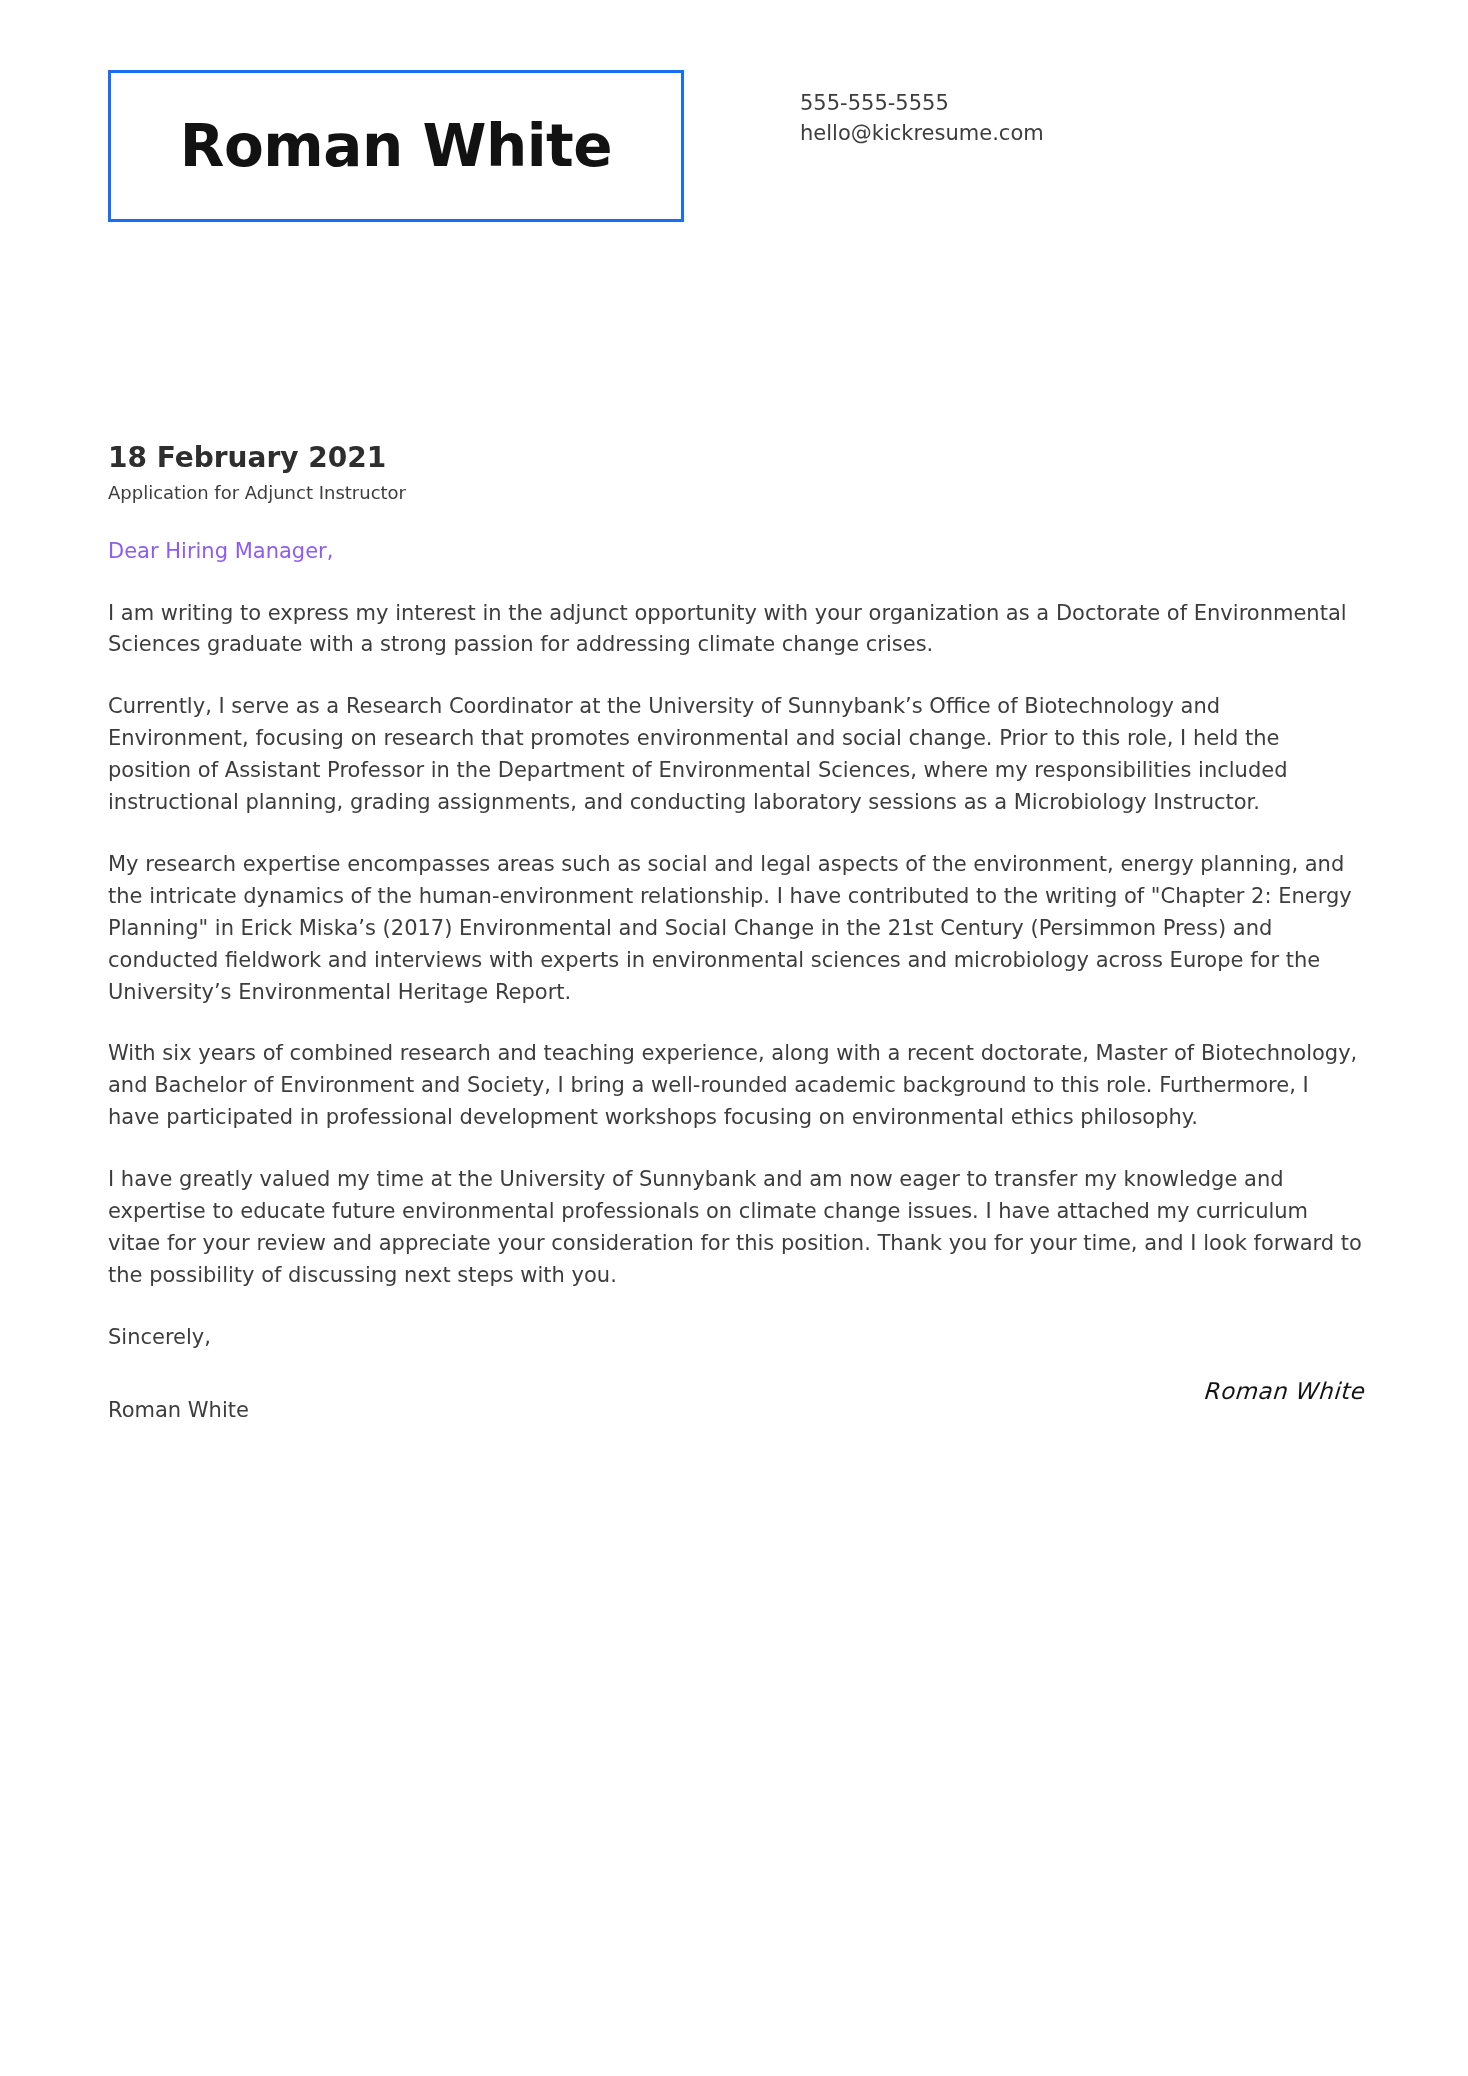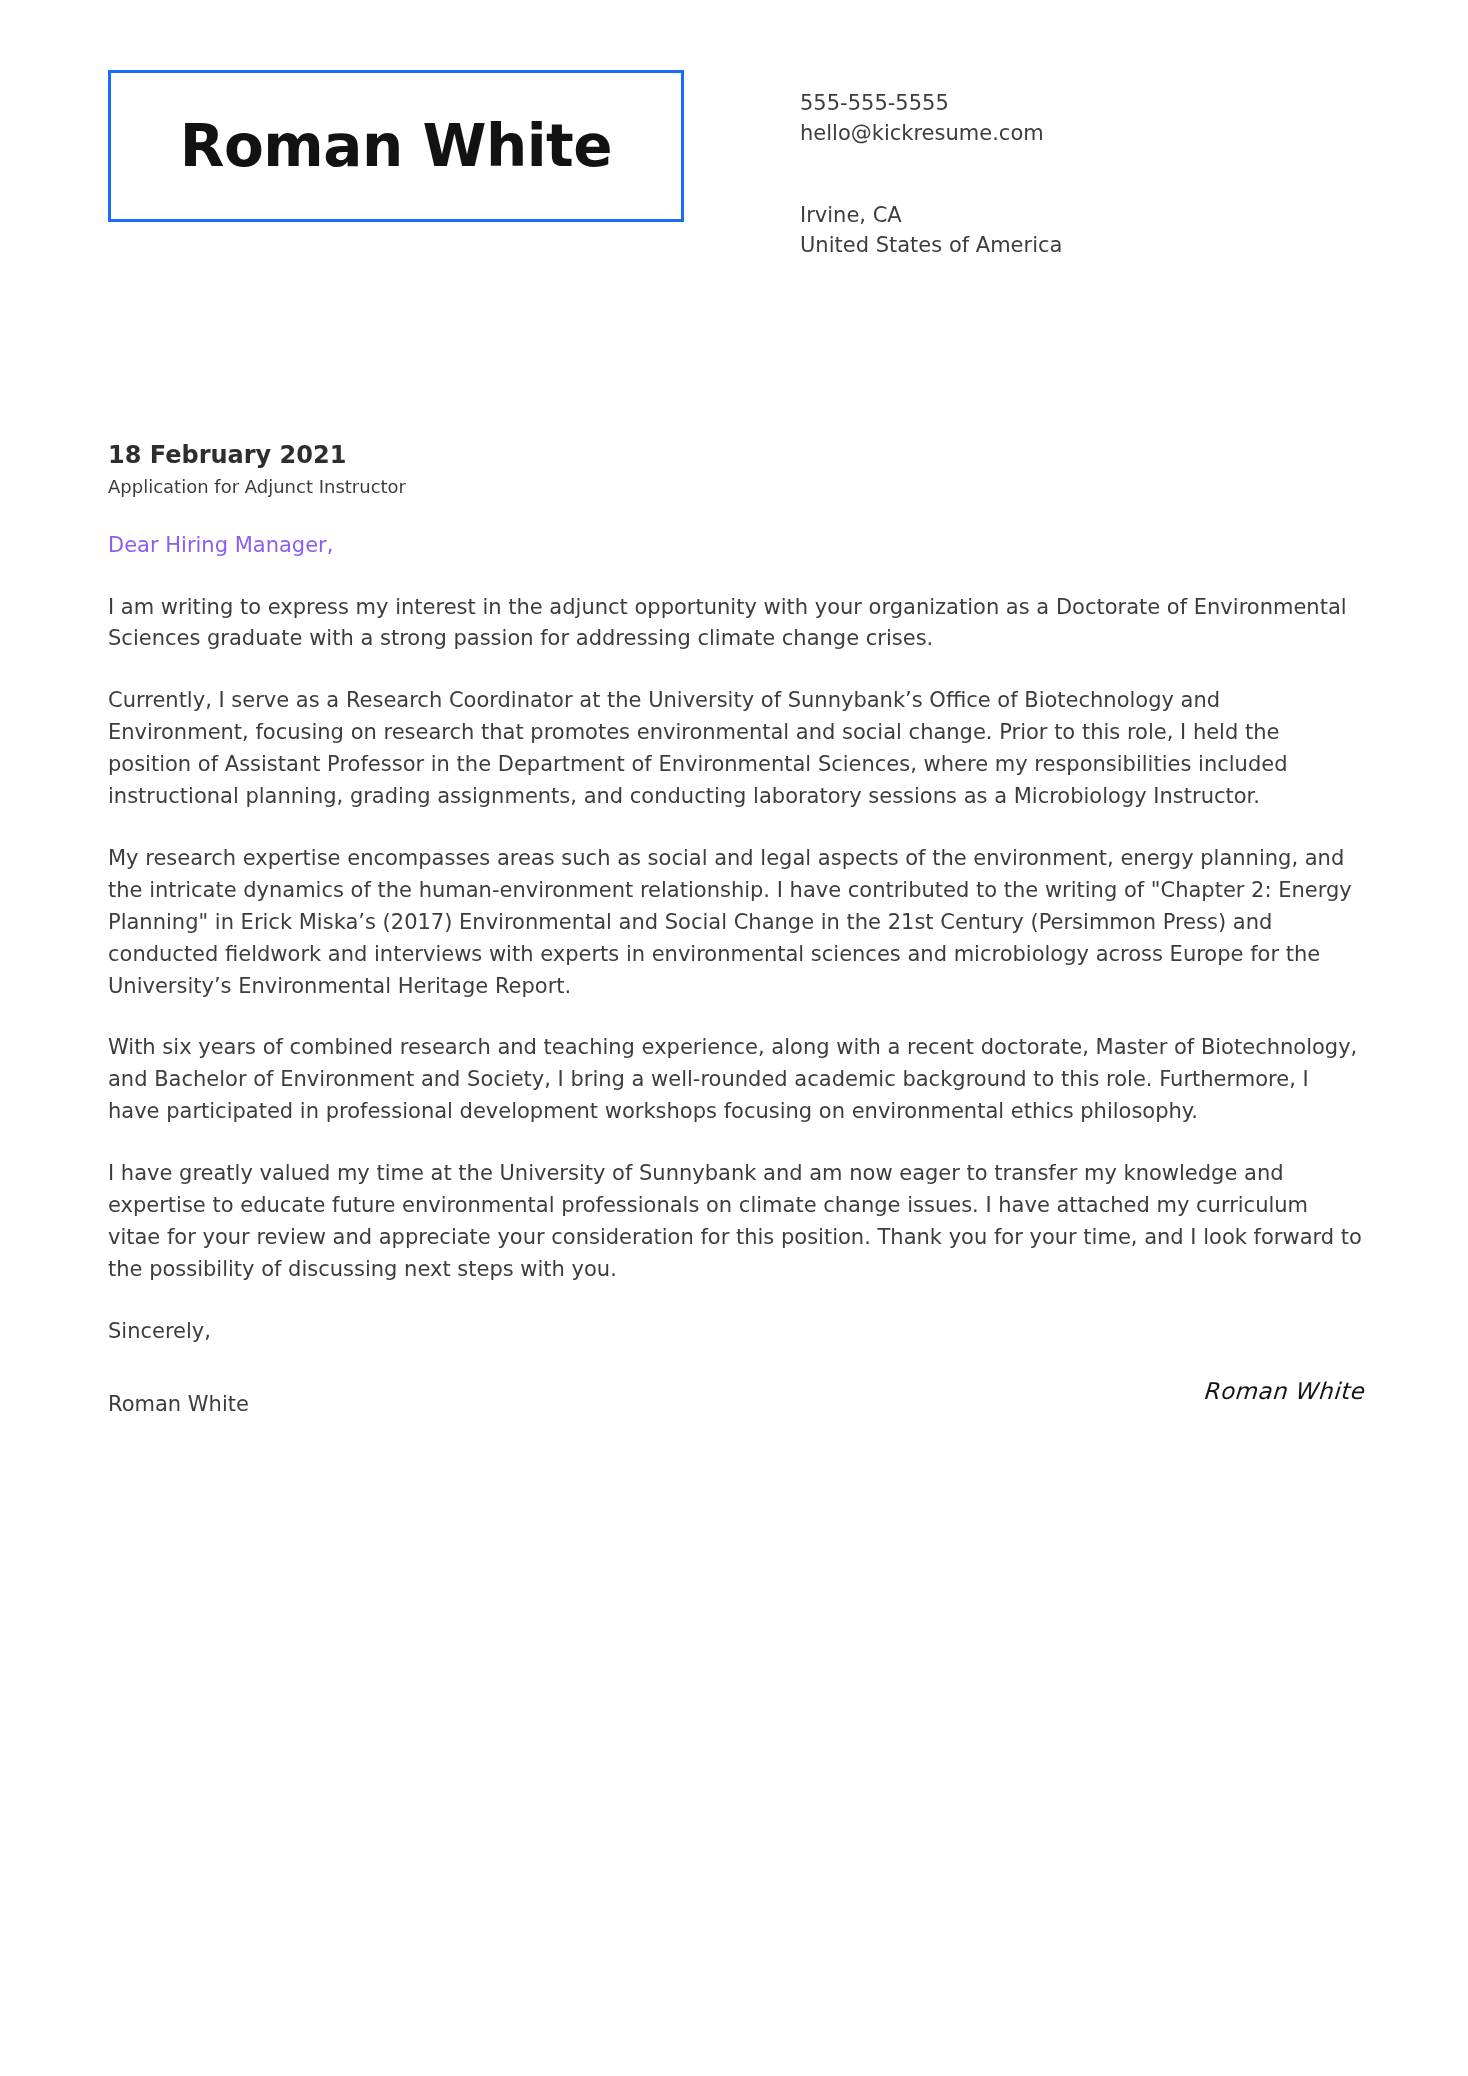--- a/index.html
+++ b/index.html
@@ -79,21 +79,21 @@
 
   
   .letter {
     position: absolute;
     left: 108px;
     top: 437px;
     width: 1258px;
   }
 
   .meta-date {
-    font-size: 24px;
+    font-size: 28px;
     font-weight: 700;
     color: #2e2e2e;
     line-height: 1.5;
     margin: 0;
   }
 
   .meta-subject {
     font-size: 18px;
     font-weight: 400;
     color: #3d3d3d;
@@ -152,24 +152,20 @@
 
     <div class="name-box">
       <span class="name-text">Roman White</span>
     </div>
 
     <div class="contact-block">
       <div class="contact-line">555-555-5555</div>
       <div class="contact-line">hello@kickresume.com</div>
     </div>
 
-    <div class="contact-group-2">
-      <div class="contact-line">Irvine, CA</div>
-      <div class="contact-line">United States of America</div>
-    </div>
 
   </div>
 
   <div class="letter">
 
     <p class="meta-date">18 February 2021</p>
     <p class="meta-subject">Application for Adjunct Instructor</p>
 
     <p class="salutation">Dear Hiring Manager,</p>
 

